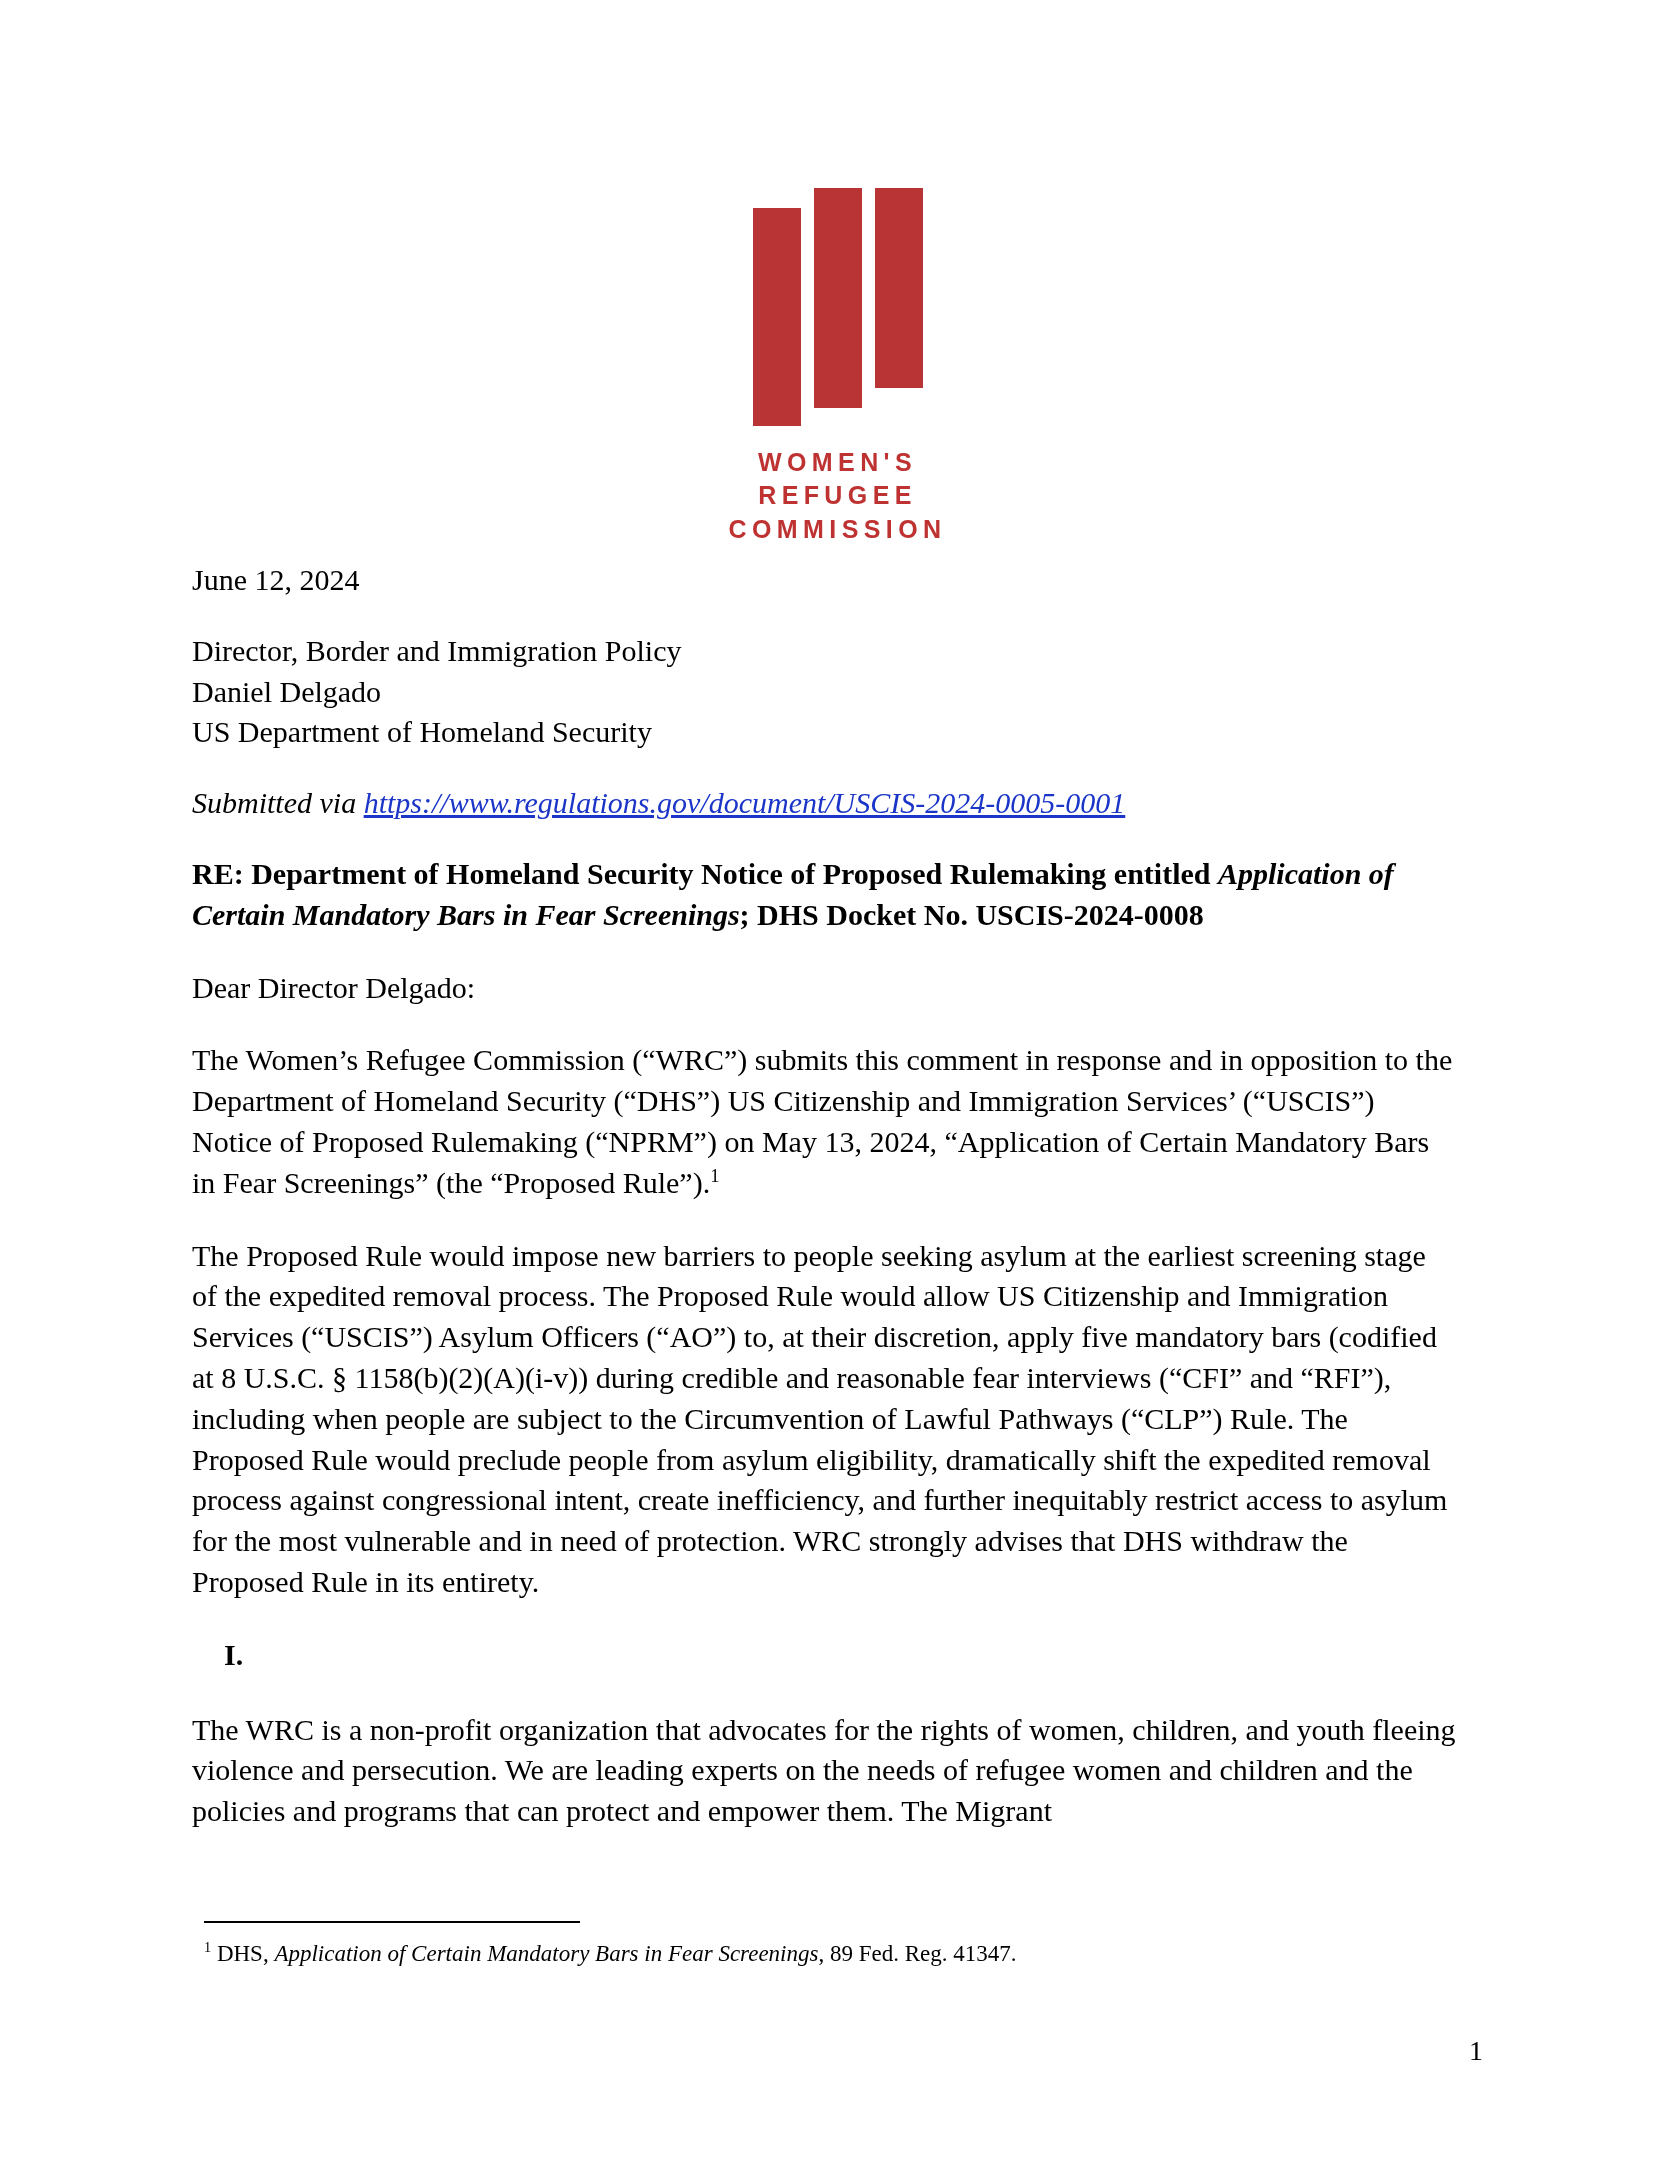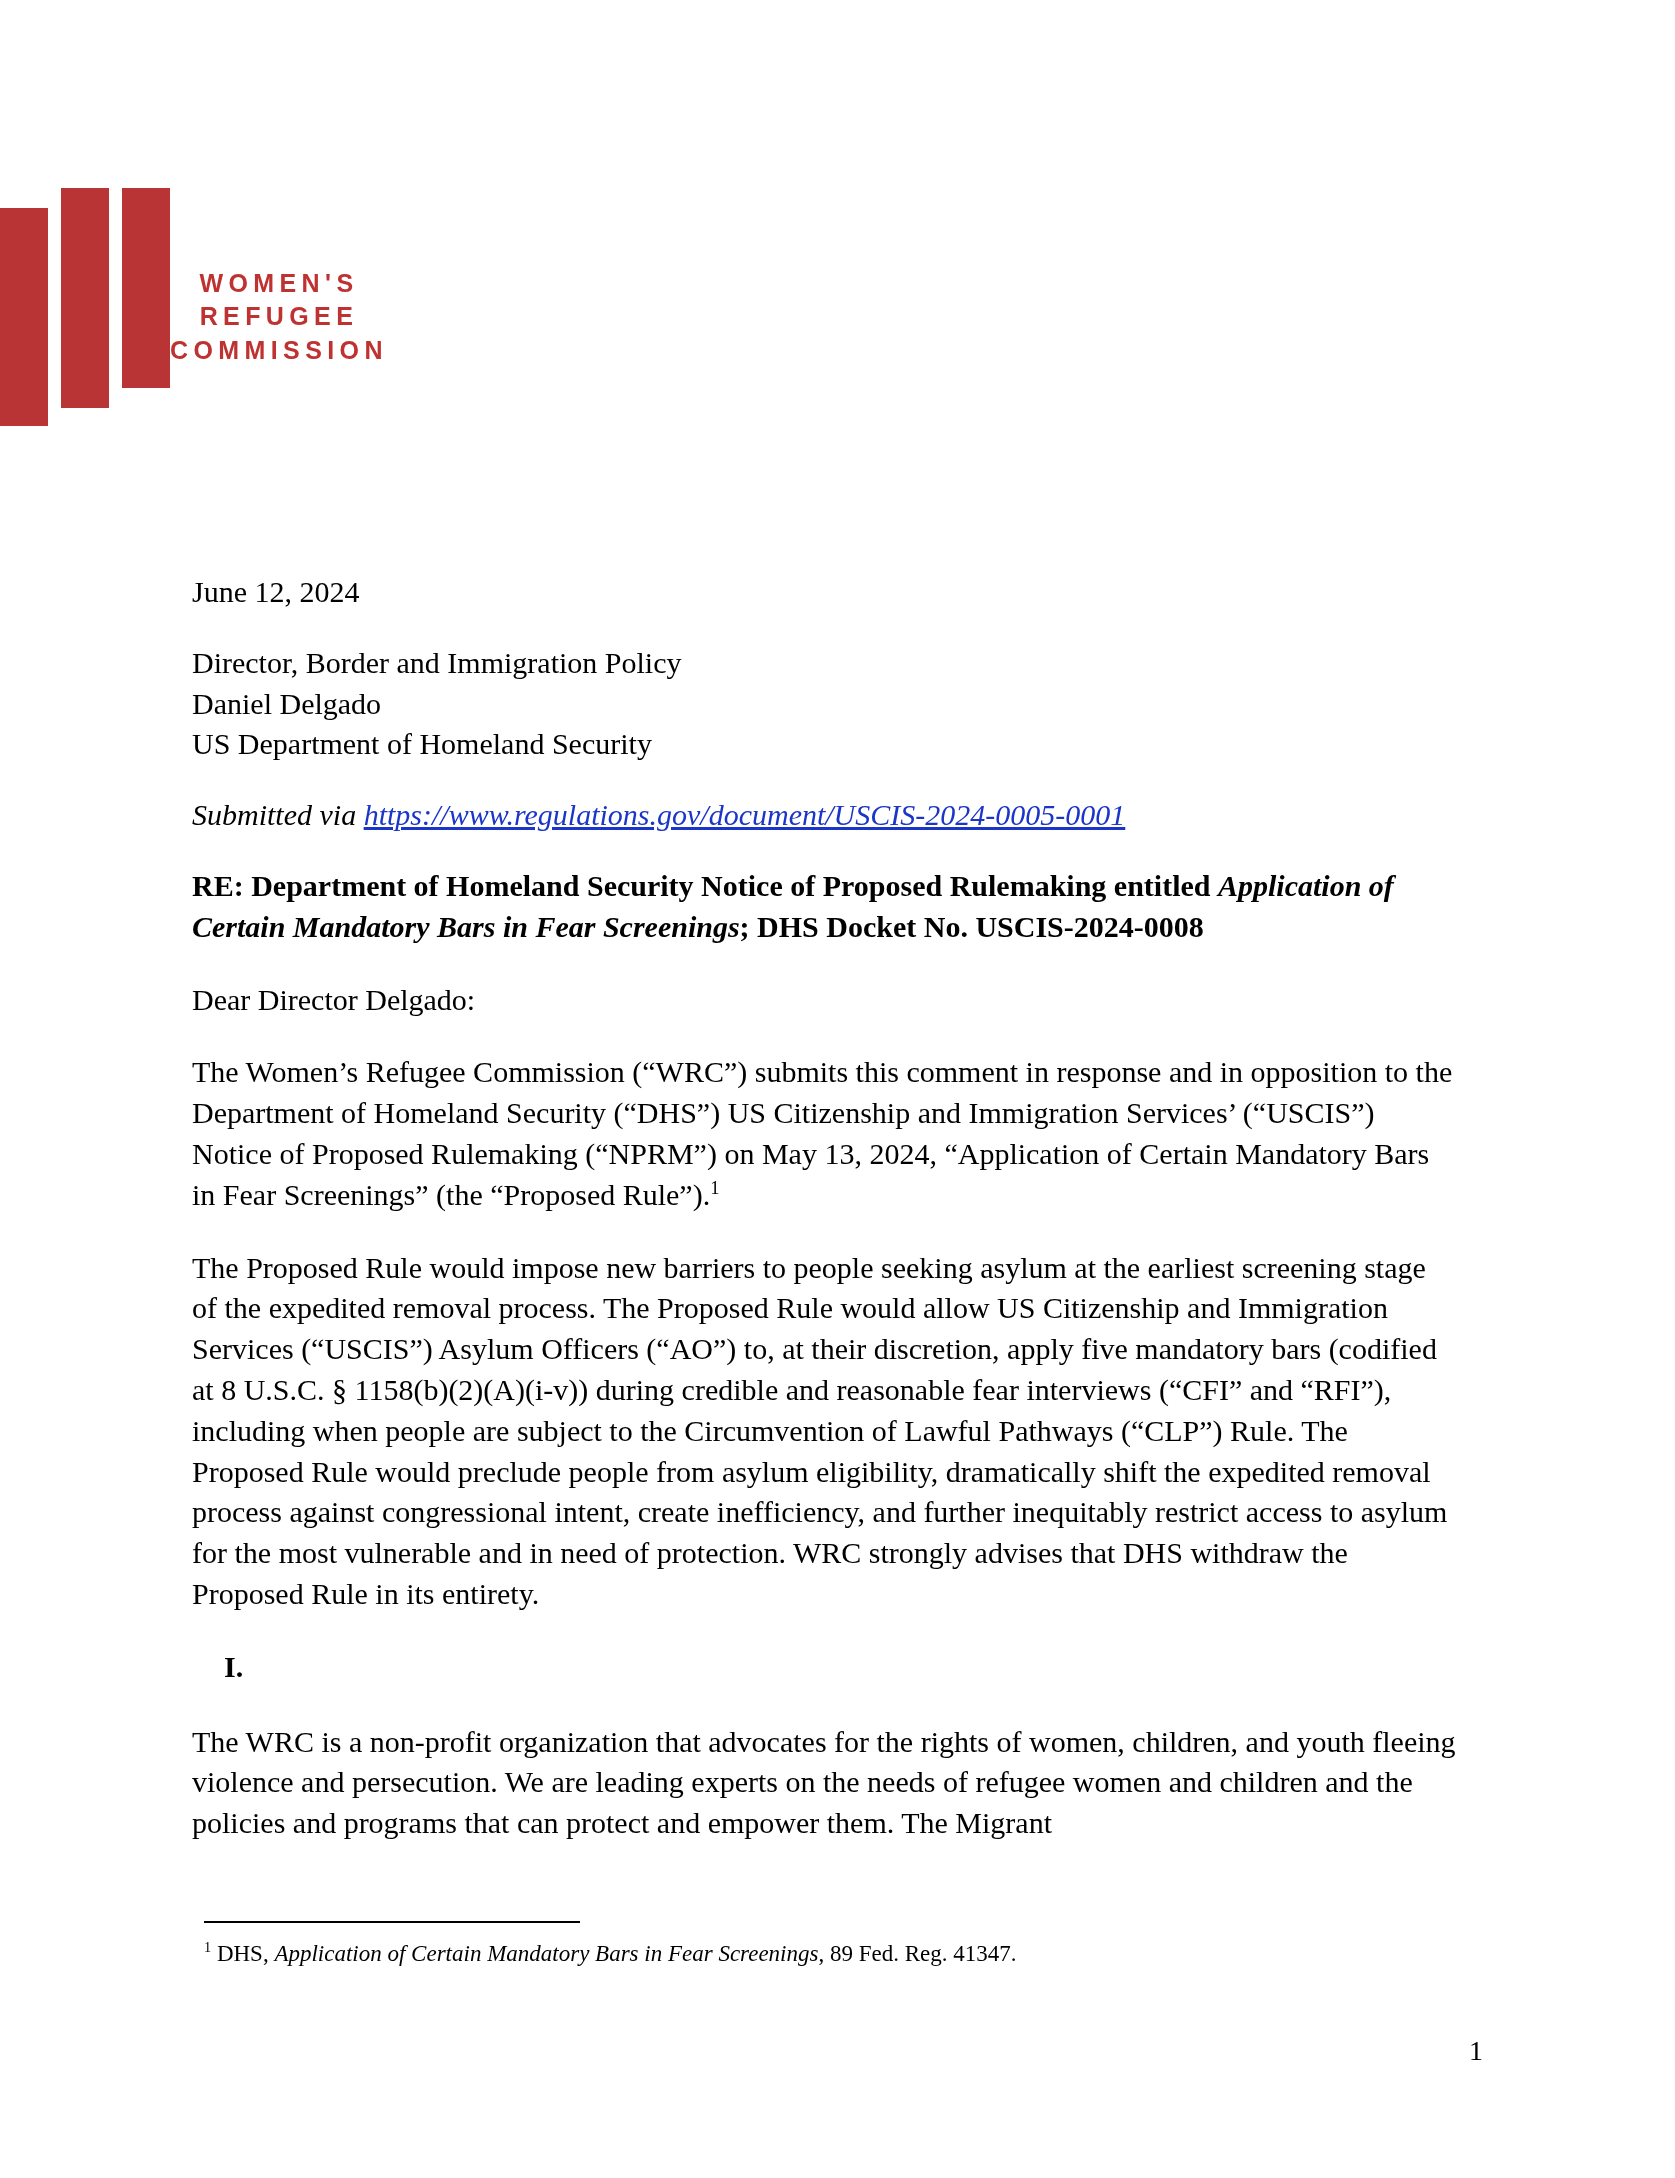--- a/index.html
+++ b/index.html
@@ -18,21 +18,21 @@
     overflow: hidden;
   }
 
   
   .logo-block {
     position: absolute;
     left: 0;
     right: 0;
     top: 188px;
     display: flex;
-    flex-direction: row;
+    flex-direction: column;
     align-items: center;
   }
   .logo-bars {
     display: flex;
     align-items: flex-end;
     gap: 13px;
     height: 238px;
   }
   .logo-bars .bar {
     width: 48px;
@@ -51,21 +51,21 @@
     font-size: 25px;
     line-height: 1.33;
     letter-spacing: 5.4px;
   }
   .logo-word div { white-space: nowrap; }
 
   
   .body-area {
     position: absolute;
     left: 192px;
-    top: 572px;
+    top: 560px;
     width: 1265px;
     font-size: 30px;
     line-height: 1.36;
   }
   .blk { margin: 0 0 30px 0; }
   .addr-line { display: block; }
 
   a.link {
     color: #1A35C8;
     text-decoration: underline;

